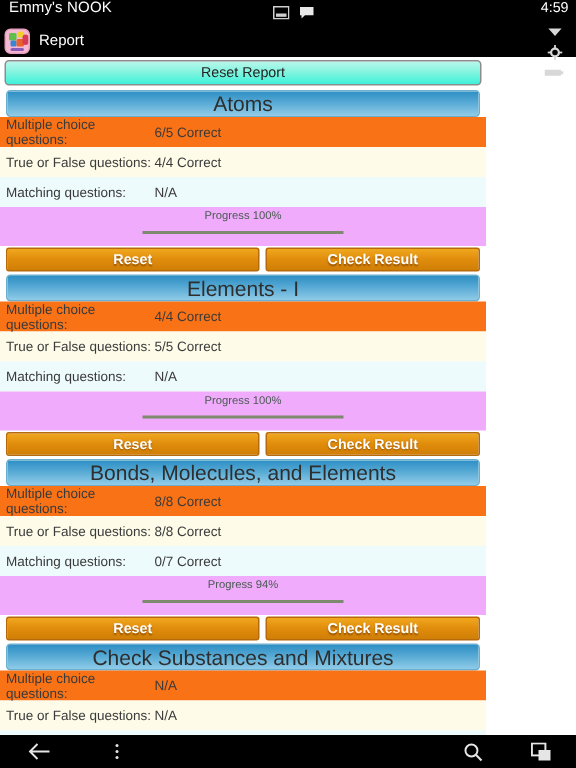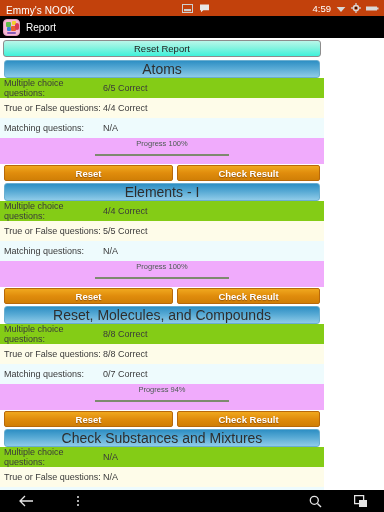--- a/index.html
+++ b/index.html
@@ -5,27 +5,27 @@
   * { margin:0; padding:0; box-sizing:border-box; }
   html,body { width:384px; height:512px; overflow:hidden; }
   body {
     font-family:"Liberation Sans", sans-serif;
     background:#ffffff;
     -webkit-font-smoothing:antialiased;
   }
 
   
   .statusbar{
-    height:16px; background:#c2410c; color:#fff;
-    display:flex; align-items:flex-end; position:relative;
+    height:16px; background:#000000; color:#fff;
+    display:flex; align-items:flex-start; position:relative;
     font-size:9.5px;
   }
   .sb-title{ margin-left:6px; font-size:10px; letter-spacing:.1px; }
   .sb-mid{ position:absolute; left:182px; top:0; height:16px; display:flex; align-items:center; gap:6px; }
-  .sb-right{ position:absolute; right:5px; top:0; height:16px; display:flex; align-items:center; gap:5px; }
+  .sb-right{ position:absolute; right:5px; top:0; height:16px; display:flex; align-items:center; gap:5px;flex-direction:column; }
   .sb-time{ font-size:9.5px; }
   .ico{ display:inline-block; line-height:0; }
 
   
   .titlebar{
     height:22px; background:#000; display:flex; align-items:center;
     padding-left:3px; gap:6px;
   }
   .app-icon{
     width:17px; height:17px; border-radius:4px;
@@ -54,21 +54,21 @@
     font-size:14px; color:#2e2e2e;
     background:linear-gradient(180deg,#2e8fc4 0%,#56a9d4 45%,#8fcbe8 100%);
     border:1px solid #6aaed0;
   }
 
   .row{
     height:20px; display:flex; align-items:center; font-size:9px; color:#3a3a3a;
   }
   .row .lbl{ padding-left:4px; width:103px; }
   .row .val{ }
-  .r-mc{ background:#84cc16; }
+  .r-mc{ background:#f97316; }
   .r-tf{ background:#fefce9; }
   .r-mt{ background:#eefbfd; }
 
   .prog-wrap{
     height:26px; background:#f0abfc; position:relative;
   }
   .prog-text{
     position:absolute; width:100%; text-align:center; top:1px;
     font-size:7.5px; color:#4b5b52;
   }
@@ -208,21 +208,21 @@
         <span class="prog-fill" style="width: 100%;"></span>
       </span>
     </div>
     <div class="btn-row">
       <div class="btn btn-a">Reset</div>
       <div class="btn btn-b">Check Result</div>
     </div>
   </div>
 
   <div>
-    <div class="sec-header">Reset, Molecules, and Compounds</div>
+    <div class="sec-header">Bonds, Molecules, and Elements</div>
     <div class="row r-mc">
       <span class="lbl">Multiple choice questions:</span>
       <span class="val">8/8 Correct</span>
     </div>
     <div class="row r-tf">
       <span class="lbl">True or False questions:</span>
       <span class="val">8/8 Correct</span>
     </div>
     <div class="row r-mt">
       <span class="lbl">Matching questions:</span>

